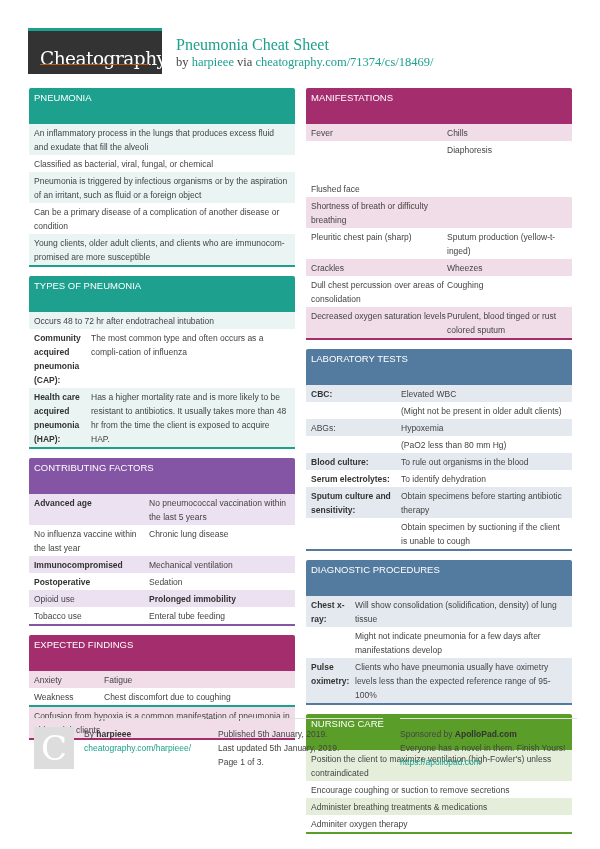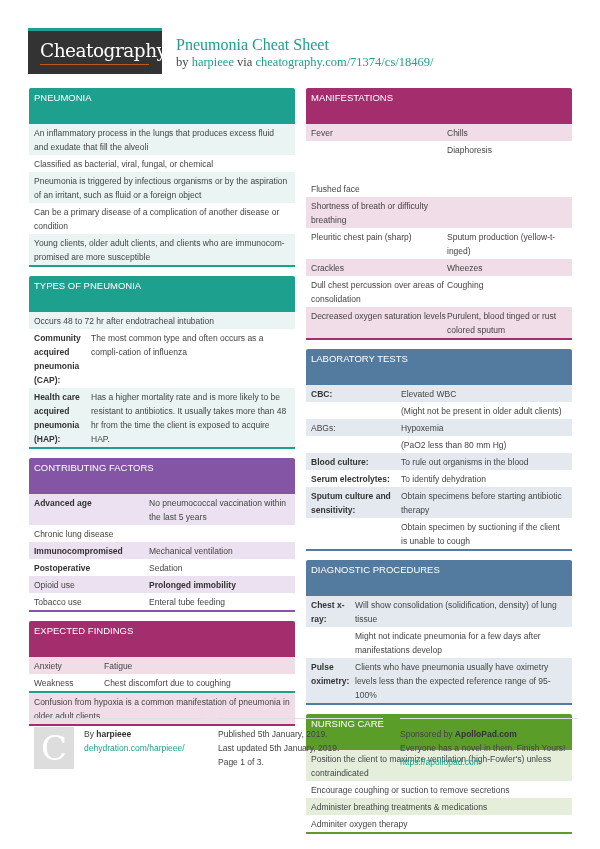--- a/index.html
+++ b/index.html
@@ -1,21 +1,21 @@
 <!DOCTYPE html>
 <html><head>
 <meta charset="utf-8">
 <style>
   * { box-sizing: border-box; margin: 0; padding: 0; }
   html, body { width: 600px; height: 849px; background: #ffffff; overflow: hidden; }
   body { font-family: "Liberation Sans", sans-serif; color: #333333; position: relative; }
 
   .header { position: absolute; left: 28px; top: 28px; height: 46px; width: 550px; }
   .logo { position: absolute; left: 0; top: 0; width: 134px; height: 46px; background: #333333; border-top: 3px solid #1da08d; }
-  .logo-text { position: absolute; left: 12px; top: 9px; font-family: "DejaVu Serif", serif; font-size: 18.5px; color: #ffffff; letter-spacing: -0.5px; }
+  .logo-text { position: absolute; left: 12px; top: 17px; font-family: "DejaVu Serif", serif; font-size: 18.5px; color: #ffffff; letter-spacing: -0.5px; }
   .logo-underline { position: absolute; left: 12px; top: 33px; width: 109px; height: 1px; background: #c05a1a; }
   .title-block { position: absolute; left: 148px; top: 8px; }
   .title { font-family: "Liberation Serif", serif; font-size: 16px; color: #1da08d; line-height: 18px; }
   .byline { font-family: "Liberation Serif", serif; font-size: 12.5px; color: #444; line-height: 16px; }
   .byline a { color: #1da08d; text-decoration: none; }
 
   .col { position: absolute; top: 88px; width: 266px; }
   .col-left { left: 29px; }
   .col-right { left: 306px; }
 
@@ -116,20 +116,21 @@
     <div class="sec-foot"></div>
   </div>
 
   <div class="section purple">
     <div class="sec-head">CONTRIBUTING FACTORS</div>
     <div class="row alt">
       <span class="c1 bold" style="width:115px;">Advanced age</span>
       <span class="c2">No pneumococcal vaccination within the last 5 years</span>
     </div>
     <div class="row">
+      <span class="c1" style="width:115px;">No influenza vaccine within the last year</span>
       <span class="c2">Chronic lung disease</span>
     </div>
     <div class="row alt">
       <span class="c1 bold" style="width:115px;">Immunocompromised</span>
       <span class="c2">Mechanical ventilation</span>
     </div>
     <div class="row">
       <span class="c1 bold" style="width:115px;">Postoperative</span>
       <span class="c2">Sedation</span>
     </div>
@@ -266,21 +267,21 @@
       </div>
     <div class="sec-foot"></div>
   </div>
 </div>
 
 <div class="footer">
   <div class="fcol f1">
     <div class="avatar">C</div>
     <div class="txt">
       <div><span>By</span> <b style="color:#333;">harpieee</b></div>
-      <div><a>dehydration.com/harpieee/</a></div>
+      <div><a>cheatography.com/harpieee/</a></div>
     </div>
   </div>
   <div class="fcol f2">
     <div>Published 5th January, 2019.</div>
     <div>Last updated 5th January, 2019.</div>
     <div>Page 1 of 3.</div>
   </div>
   <div class="fcol f3">
     <div><span>Sponsored by</span> <b style="color:#333;">ApolloPad.com</b></div>
     <div>Everyone has a novel in them. Finish Yours!</div>

